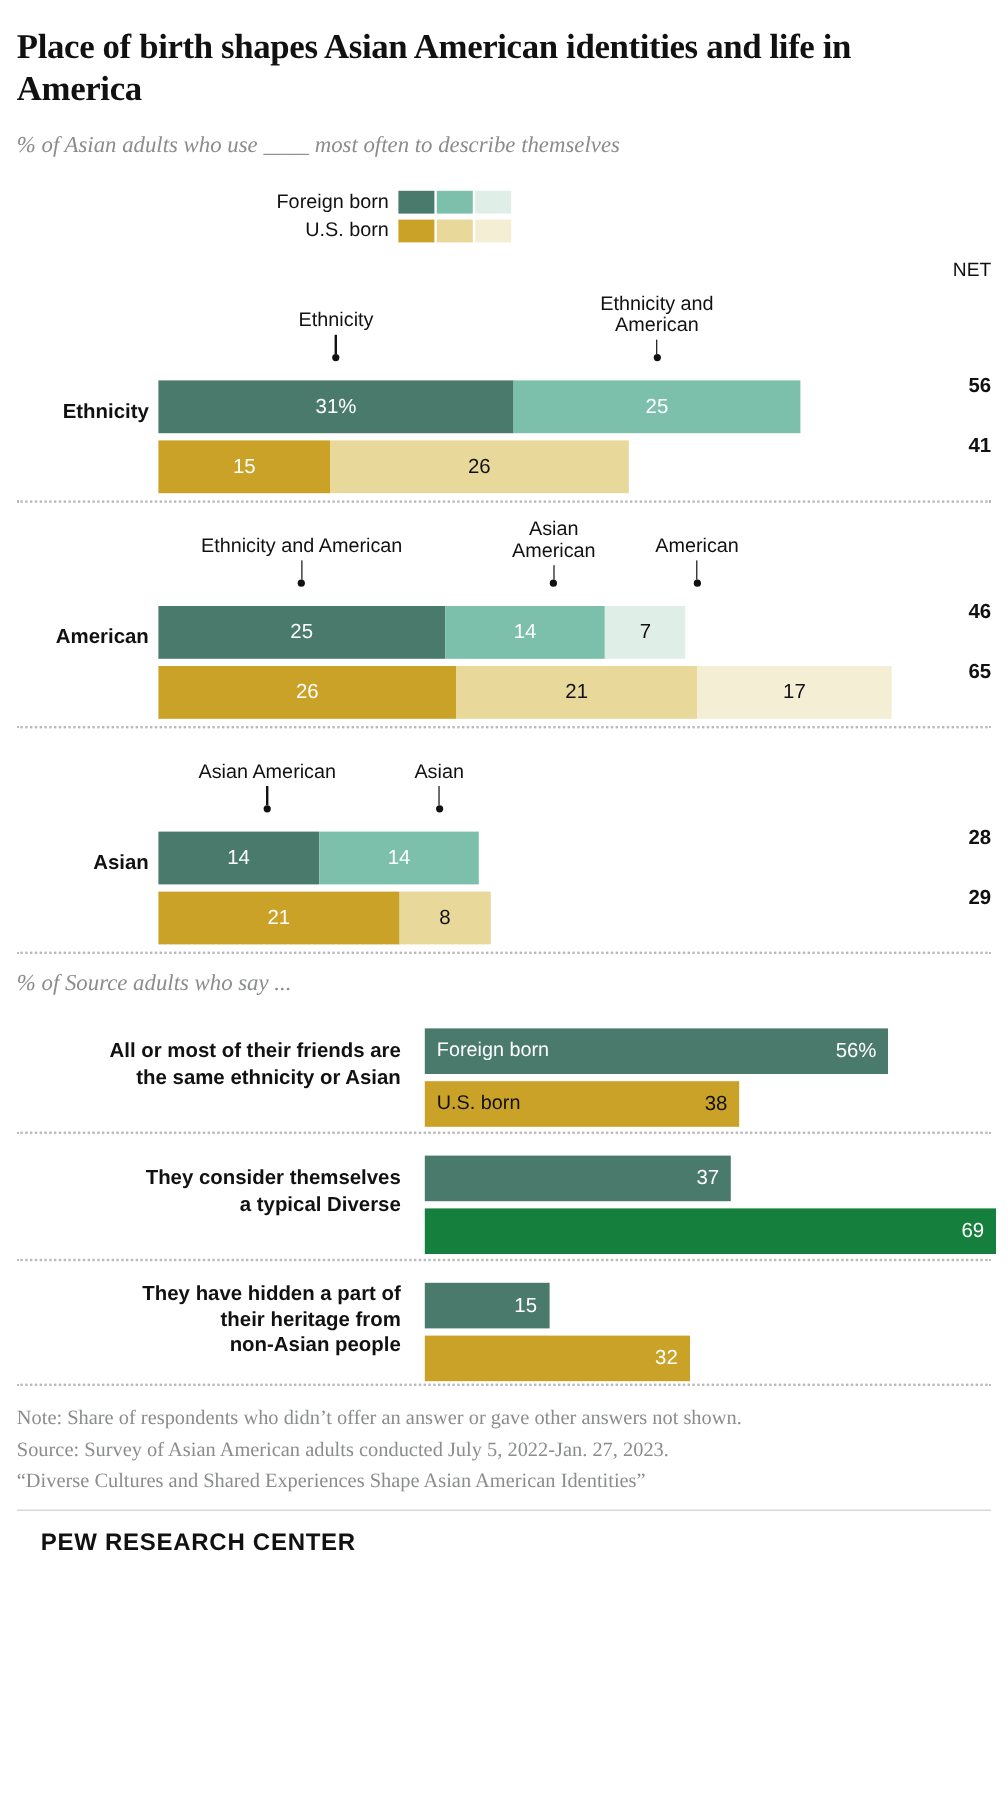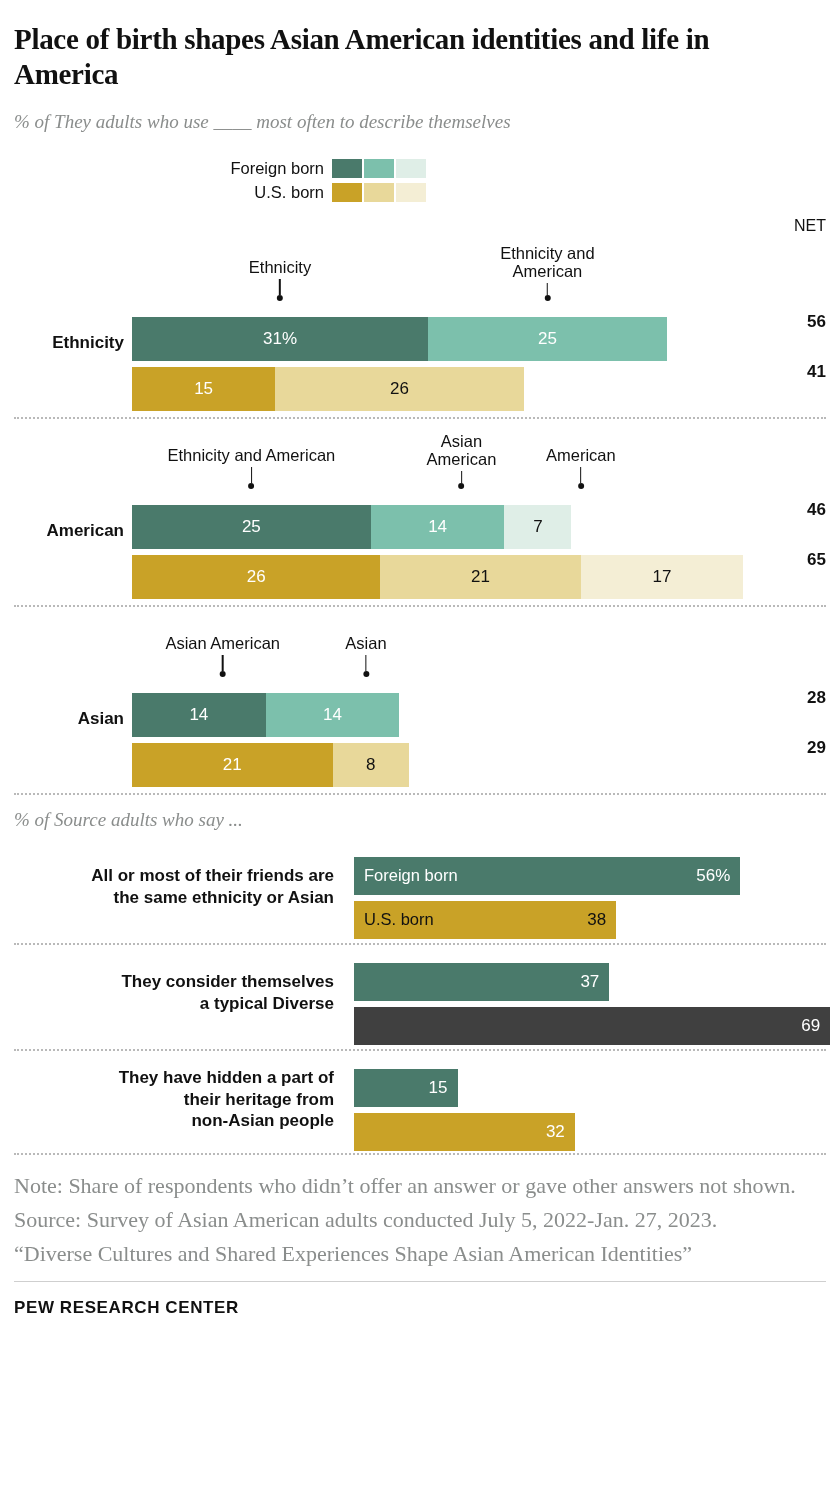--- a/index.html
+++ b/index.html
@@ -184,44 +184,45 @@
     justify-content: space-between;
     box-sizing: border-box;
     padding: 0 10px;
     font-size: 17px;
   }
   .sbar .sbar-name { font-size: 16.5px; }
   .sbar .sbar-val { font-size: 17px; }
   
   .notes {
     font-family: "Liberation Serif", serif;
-    font-size: 22px;
+    font-size: 17px;
     color: #8a8d8c;
     line-height: 1.55;
     margin-top: 8px;
   }
   .brand {
-    font-size: 17px;
+    font-size: 20px;
     font-weight: bold;
     letter-spacing: 0.6px;
     color: #111;
     margin-top: 16px;
+    margin-left: 20px;
   }
   .rule {
     border-top: 1px solid #cfcfcf;
     margin: 10px 0 8px 0;
   }
 </style>
 </head>
 <body>
 
 <div class="page">
 
   <div class="title">Place of birth shapes Asian American identities and life in America</div>
-  <div class="subtitle">% of They adults who use ____ most often to describe themselves</div>
+  <div class="subtitle">% of Asian adults who use ____ most often to describe themselves</div>
 
   <div class="legend">
     <div class="legend-row">
       <span class="legend-label">Foreign born</span>
       <span class="legend-swatch" style="background:#4a7a6b"></span>
       <span class="legend-swatch" style="background:#7cc0ac"></span>
       <span class="legend-swatch" style="background:#dfeee7"></span>
     </div>
     <div class="legend-row">
       <span class="legend-label">U.S. born</span>
@@ -373,21 +374,21 @@
       <div class="simple-block" style="height: 92px;">
         <div class="simple-label" style="top: 16px;">
           <div>They consider themselves</div>
           <div>a typical Diverse</div>
         </div>
         <div class="simple-bars" style="top: 8px;">
           <div class="sbar" style="width: 255.3px; background: rgb(74, 122, 107); color: rgb(255, 255, 255);">
             <span class="sbar-name"></span>
             <span class="sbar-val">37</span>
           </div>
-          <div class="sbar" style="width: 476.1px; background: #404040; color: rgb(255, 255, 255);">
+          <div class="sbar" style="width: 476.1px; background: #15803d; color: rgb(255, 255, 255);">
             <span class="sbar-name"></span>
             <span class="sbar-val">69</span>
           </div>
         </div>
       </div>
       <div class="divider" style="margin: 2px 0px 10px;"></div>
       <div class="simple-block" style="height: 92px;">
         <div class="simple-label" style="top: 6px;">
           <div>They have hidden a part of</div>
           <div>their heritage from</div>

